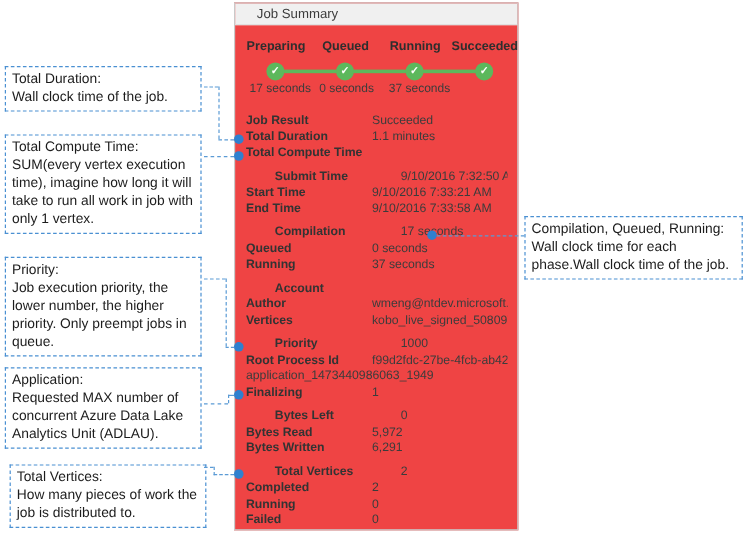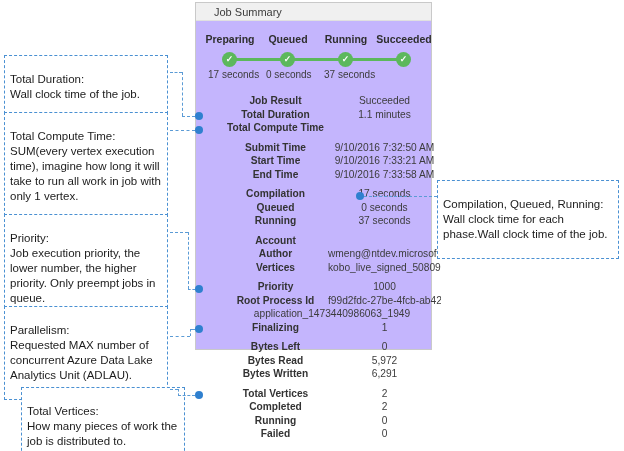--- a/index.html
+++ b/index.html
@@ -1,44 +1,44 @@
 <!DOCTYPE html>
 <html><head>
 <meta charset="utf-8">
 <style>
   * { margin:0; padding:0; box-sizing:border-box; }
   html,body { background:#fff; }
   body { font-family:"Liberation Sans", sans-serif; }
   #stage-root { position:relative; width:624px; height:451px; background:#fff; overflow:hidden; }
 
   
-  .panel { position:absolute; left:195px; top:2px; width:237px; height:348px;
-           background:#c4b5fd; border:1px solid #c9c9c9; }
+  .panel { position:absolute; left:195px; top:2px; width:237px; height:440px;
+           background:#ef4444; border:1px solid #c9c9c9; }
   .panel-header { height:18px; background:#f0f0f0; border-bottom:1px solid #e0e0e0;
                   font-size:11px; color:#3b3b3b; line-height:18px; padding-left:18px; }
 
   
   .stage-label { position:absolute; top:33px; width:70px; text-align:center;
                  font-size:10.5px; font-weight:bold; color:#2e2e2e; }
   .stage-line { position:absolute; top:58px; left:230px; width:174px; height:3px; background:#5cb85c; }
   .stage-circle { position:absolute; top:52px; width:15px; height:15px; border-radius:50%;
                   background:#5cb85c; color:#fff; font-size:9px; line-height:15px;
                   text-align:center; font-weight:bold; }
   .stage-time { position:absolute; top:69px; font-size:10px; color:#3c3c3c; }
 
   
   .rows { position:absolute; left:10px; top:94px; width:218px; }
   .row { display:flex; height:13.5px; align-items:center; }
-  .row.gap { margin-top:6px; }
+  .row.gap { margin-top:6px;margin-left:24px; }
   .row .lbl { width:105px; font-size:10.2px; font-weight:bold; color:#333; white-space:nowrap; }
   .row .val { flex:1; font-size:10.2px; color:#3c3c3c; white-space:nowrap; overflow:hidden; }
 
   
   .callout { position:absolute; width:164px; background:#fff; border:1px dashed #4a90d2;
-             padding:16px 5px; font-size:11.5px; line-height:15px; color:#1c1c1c; }
+             padding:3px 5px; font-size:11.5px; line-height:15px; color:#1c1c1c; }
   .callout .c-title { white-space:nowrap; }
   .callout-right { width:182px; }
 
   
   .conn-h { position:absolute; height:0; border-top:1px dashed #5b9bd5; }
   .conn-v { position:absolute; width:0; border-left:1px dashed #5b9bd5; }
   .dot { position:absolute; width:8px; height:8px; border-radius:50%; background:#2f80cf; z-index:3; }
 </style>
 </head>
 <body>
@@ -57,21 +57,21 @@
   <div class="stage-line"></div>
   <div class="stage-circle" style="left:222px;">✓</div>
   <div class="stage-circle" style="left:280px;">✓</div>
   <div class="stage-circle" style="left:338px;">✓</div>
   <div class="stage-circle" style="left:396px;">✓</div>
 
   <div class="stage-time" style="left:208px;">17 seconds</div>
   <div class="stage-time" style="left:266px;">0 seconds</div>
   <div class="stage-time" style="left:324px;">37 seconds</div>
 
-  <div class="rows" style="left:223px;text-align:center;">
+  <div class="rows" style="left:205px;">
     <div class="row">
         <span class="lbl">Job Result</span>
         <span class="val">Succeeded</span>
       </div>
     <div class="row">
         <span class="lbl">Total Duration</span>
         <span class="val">1.1 minutes</span>
       </div>
     <div class="row">
         <span class="lbl">Total Compute Time</span>
@@ -162,24 +162,24 @@
   </div>
   <div class="callout" style="left:4px; top:112px;">
     <div class="c-title">Total Compute Time:</div>
     <div>SUM(every vertex execution time), imagine how long it will take to run all work in job with only 1 vertex.</div>
   </div>
   <div class="callout" style="left:4px; top:214px;">
     <div class="c-title">Priority:</div>
     <div>Job execution priority, the lower number, the higher priority. Only preempt jobs in queue.</div>
   </div>
   <div class="callout" style="left:4px; top:306px;">
-    <div class="c-title">Parallelism:</div>
+    <div class="c-title">Application:</div>
     <div>Requested MAX number of concurrent Azure Data Lake Analytics Unit (ADLAU).</div>
   </div>
-  <div class="callout" style="left:21px; top:387px;">
+  <div class="callout" style="left:8px; top:387px;">
     <div class="c-title">Total Vertices:</div>
     <div>How many pieces of work the job is distributed to.</div>
   </div>
 
   <div class="callout callout-right" style="left:437px; top:180px;">
     <div class="c-title">Compilation, Queued, Running:</div>
     <div>Wall clock time for each phase.Wall clock time of the job.</div>
   </div>
 
   <div class="conn-h" style="left:170px; top:72px;  width:12px;"></div>

